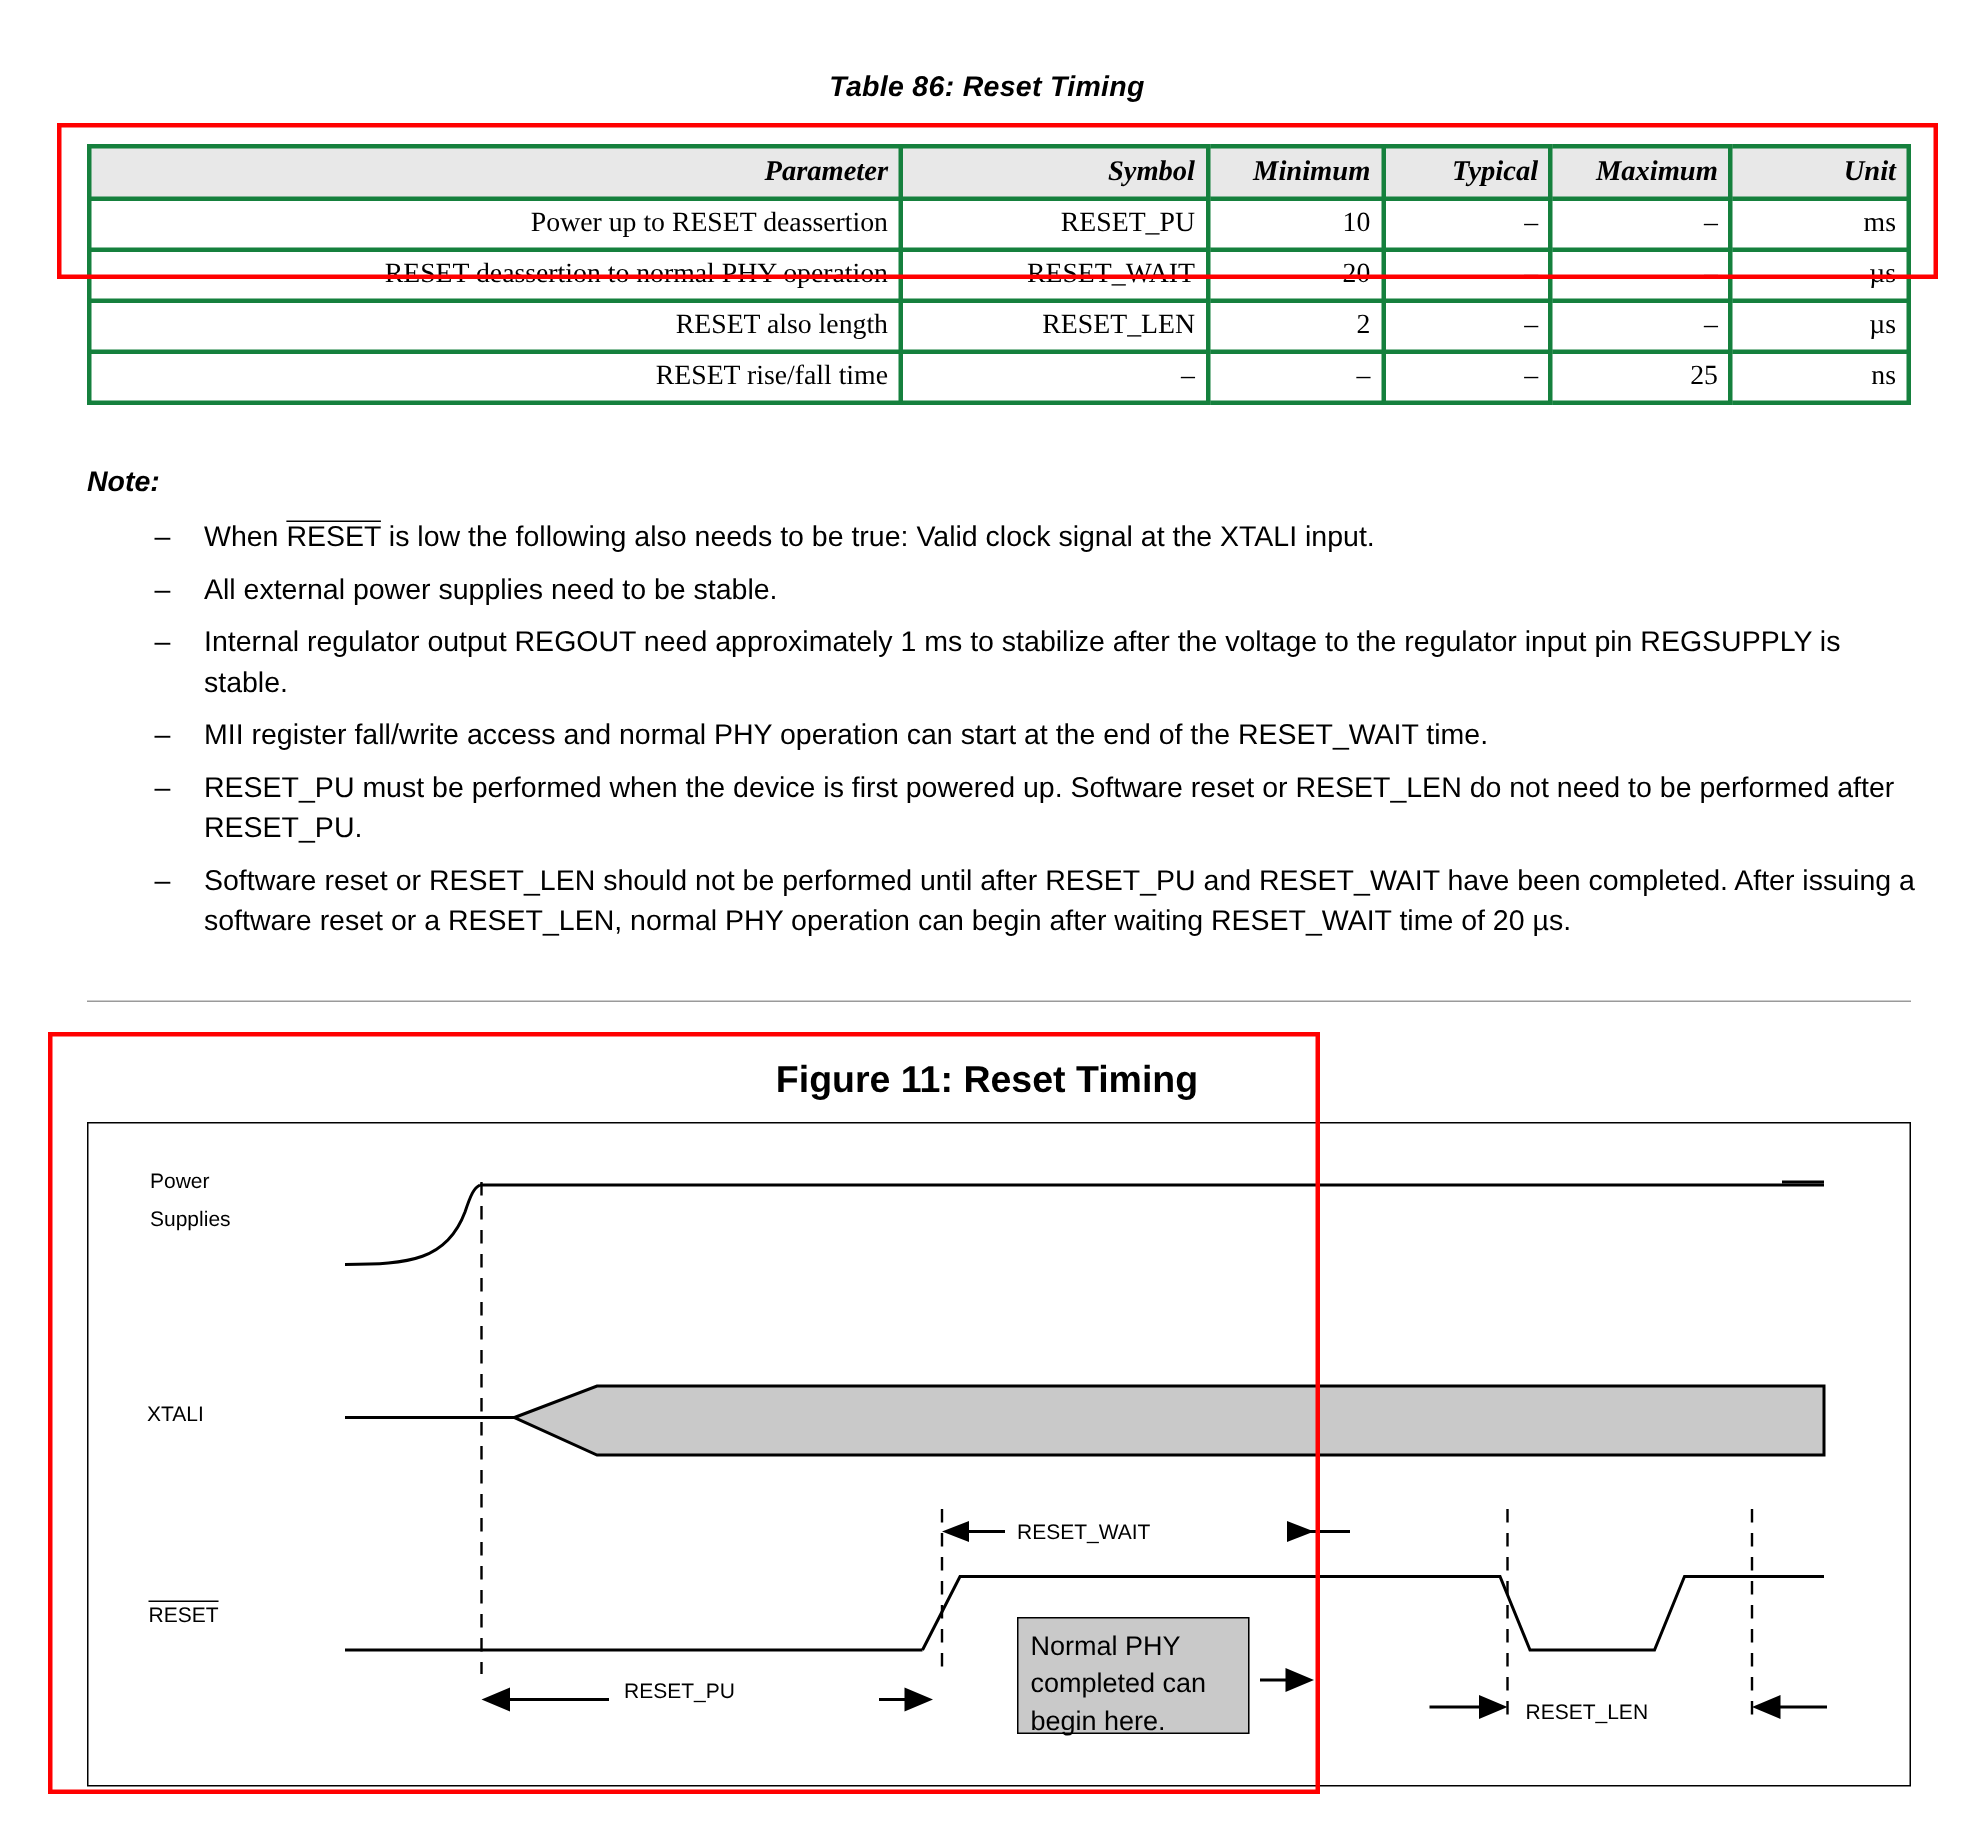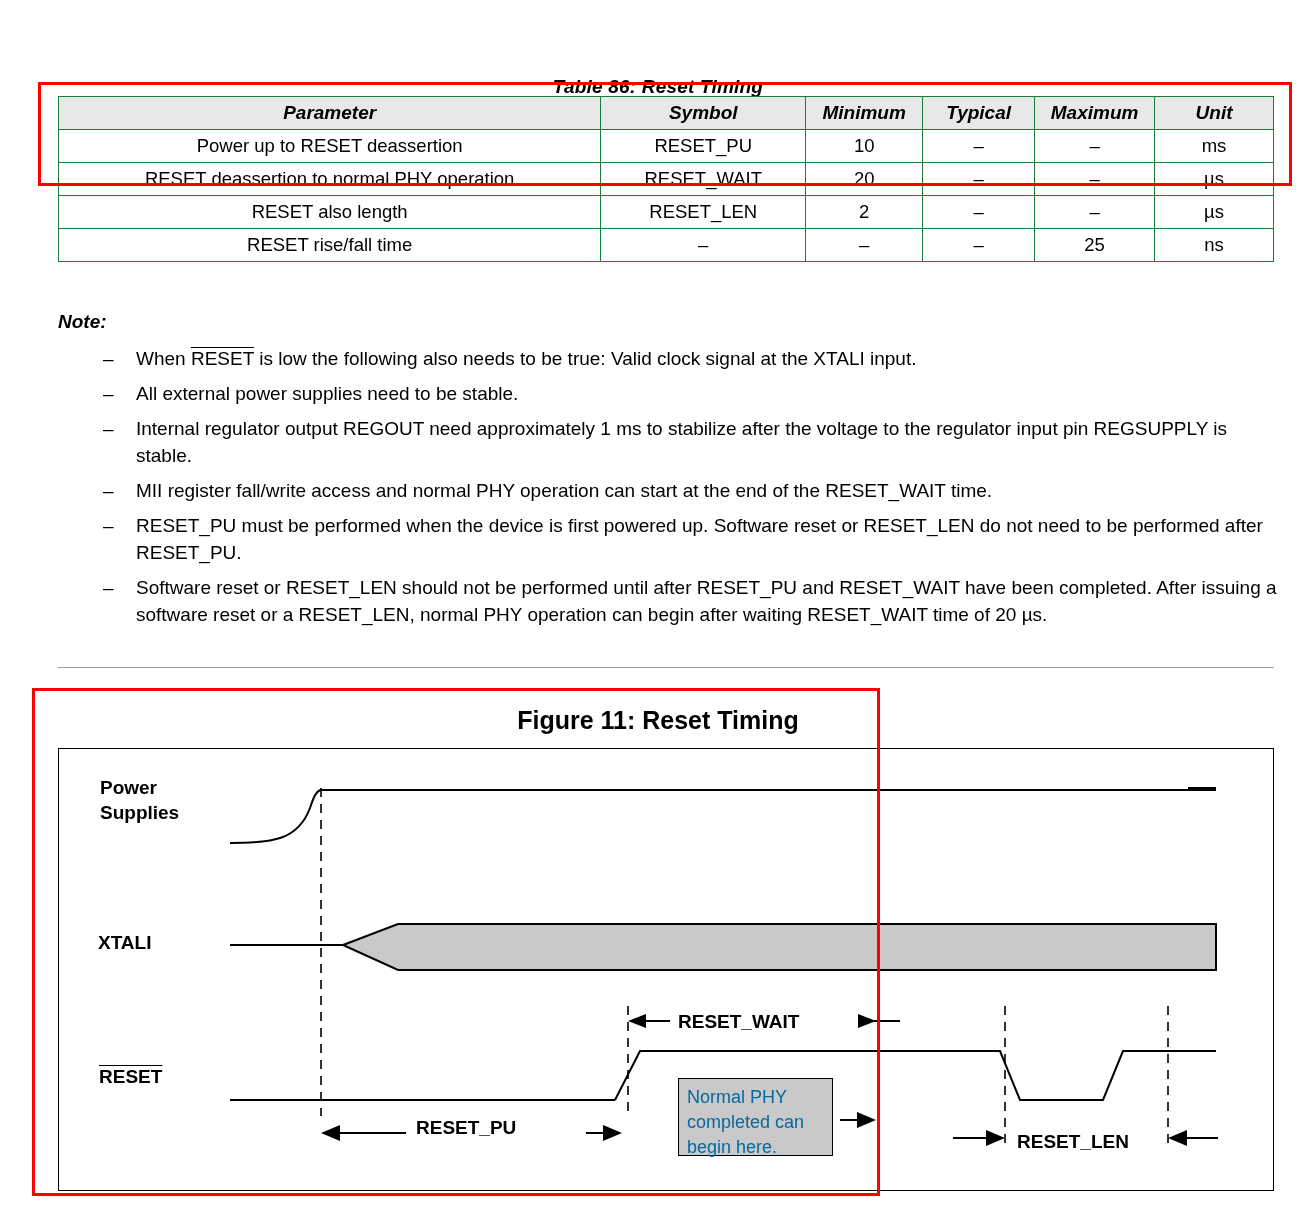--- a/index.html
+++ b/index.html
@@ -26,39 +26,39 @@
   .table-title {
     position: absolute;
     top: 48px;
     left: 0;
     width: 1316px;
     text-align: center;
     font-style: italic;
     font-weight: bold;
     font-size: 19px;
     letter-spacing: 0.2px;
-    margin-top: 28px;
   }
 
   table.reset-timing {
     position: absolute;
     top: 96px;
     left: 58px;
     width: 1216px;
     border-collapse: collapse;
     font-size: 18.5px;
   }
   table.reset-timing th,
   table.reset-timing td {
-    border: 1px solid #15803d;
+    border: 3px solid #15803d;
     padding: 5px 7px;
-    text-align: center;
+    text-align: right;
     vertical-align: middle;
     height: 30px;
     box-sizing: border-box;
+    font-family: Liberation Serif, serif;
   }
   table.reset-timing thead th {
     background: #e8e8e8;
     font-style: italic;
     font-weight: bold;
     font-size: 19px;
   }
   .col-param  { width: 543px; }
   .col-symbol { width: 205px; }
   .col-min    { width: 117px; }
@@ -148,44 +148,43 @@
   }
 
   .fig-svg {
     position: absolute;
     top: 748px;
     left: 58px;
   }
 
   .fig-label {
     position: absolute;
-    font-size: 19px;
+    font-size: 14px;
     line-height: 25px;
-    font-weight: bold;
   }
   .lbl-power   { top: 775px; left: 100px; }
   .lbl-xtali   { top: 930px; left: 98px; }
   .lbl-reset   { top: 1064px; left: 99px; }
   .lbl-rwait   { top: 1009px; left: 678px; }
   .lbl-rpu     { top: 1115px; left: 416px; }
   .lbl-rlen    { top: 1129px; left: 1017px; }
 
   .normal-box {
     position: absolute;
     top: 1078px;
     left: 678px;
     width: 155px;
     height: 78px;
     background: #c9c9c9;
     border: 1px solid #000000;
     box-sizing: border-box;
     font-size: 18px;
     line-height: 25px;
     padding: 6px 8px;
-    color: #0369a1;
+    color: #000000;
   }
 </style>
 </head>
 <body>
 
 <div class="page">
 
   <div class="table-title">Table 86:  Reset Timing</div>
 
   <table class="reset-timing">

